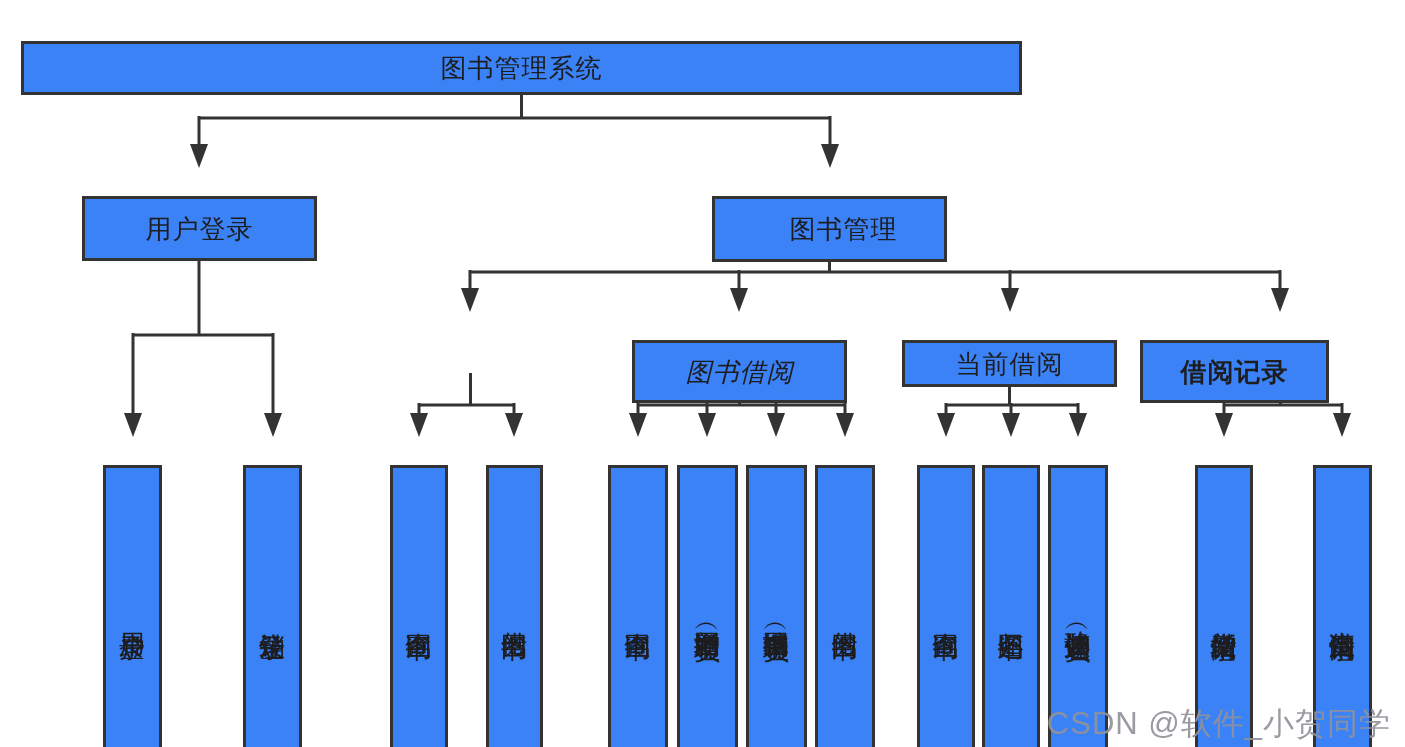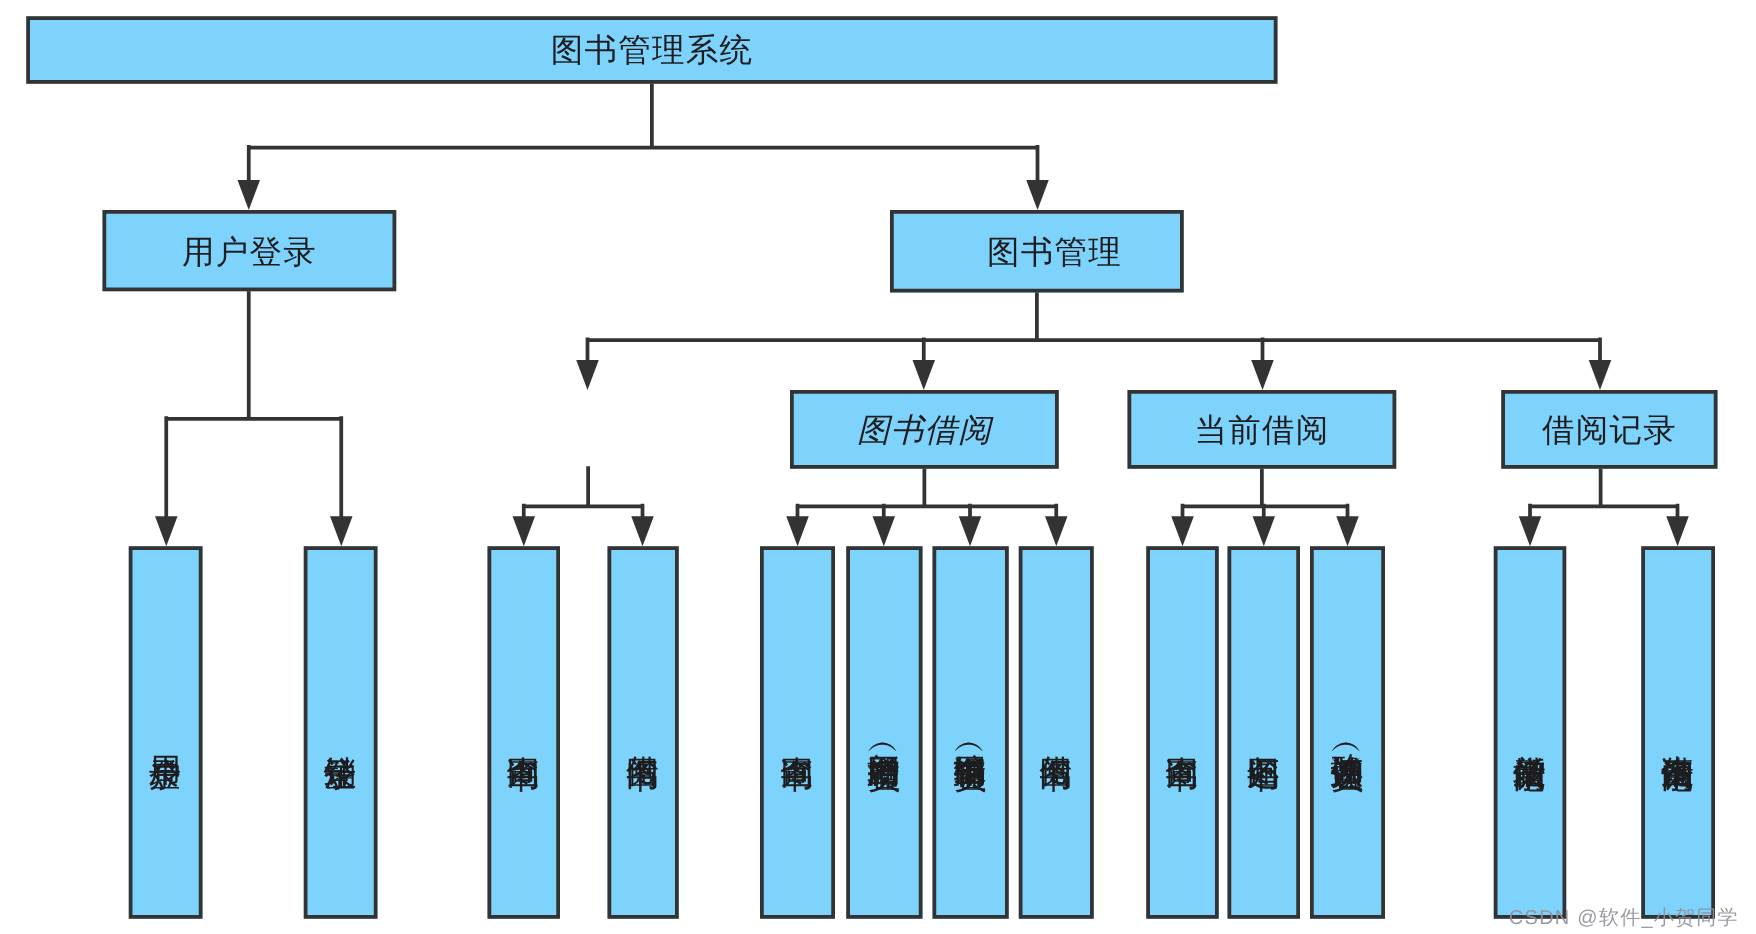--- a/index.html
+++ b/index.html
@@ -19,24 +19,25 @@
     position: absolute;
     left: 0;
     top: 0;
     width: 1405px;
     height: 747px;
   }
   .node {
     position: absolute;
     box-sizing: border-box;
     border: 3px solid #333333;
-    background: #7dd3fc;
+    background: #3b82f6;
     display: flex;
     align-items: center;
     justify-content: center;
+    margin-top: 28px;
   }
   .node .label {
     color: #1d1d1f;
     font-size: 26px;
     letter-spacing: 1px;
     white-space: nowrap;
     line-height: 1;
   }
   .leaf .label {
     writing-mode: vertical-rl;
@@ -44,21 +45,21 @@
     white-space: nowrap;
     line-height: 1;
   }
   .v-short { letter-spacing: 15px; }
   .v-med   { letter-spacing: 6px;  }
   .v-long  { letter-spacing: 3px;  }
   .watermark {
     position: absolute;
     right: 14px;
     bottom: 2px;
-    font-size: 16px;
+    font-size: 31px;
     color: rgba(145, 145, 153, 0.92);
     letter-spacing: 1px;
     white-space: nowrap;
     z-index: 5;
   }
 </style>
 </head>
 <body>
 
 <div class="stage">
@@ -110,24 +111,24 @@
   <div class="node" style="left:82px; top:168px; width:235px; height:65px;">
     <span class="label">用户登录</span>
   </div>
   <div class="node" style="left:712px; top:168px; width:235px; height:66px;padding-left:28px;">
     <span class="label">图书管理</span>
   </div>
 
   <div class="node" style="left:632px; top:312px; width:215px; height:63px;font-style:italic;">
     <span class="label">图书借阅</span>
   </div>
-  <div class="node" style="left:902px; top:312px; width:215px; height:63px;">
+  <div class="node" style="left:902px; top:312px; width:215px; height:47px;">
     <span class="label">当前借阅</span>
   </div>
-  <div class="node" style="left:1201px; top:312px; width:173px; height:63px;">
+  <div class="node" style="left:1140px; top:312px; width:189px; height:63px;font-weight:bold;">
     <span class="label">借阅记录</span>
   </div>
 
   <div class="node leaf" style="left:103px; top:437px; width:59px; height:298px;">
     <span class="label v-short">用户登录</span>
   </div>
   <div class="node leaf" style="left:243px; top:437px; width:59px; height:298px;">
     <span class="label v-short">注销登录</span>
   </div>
 

